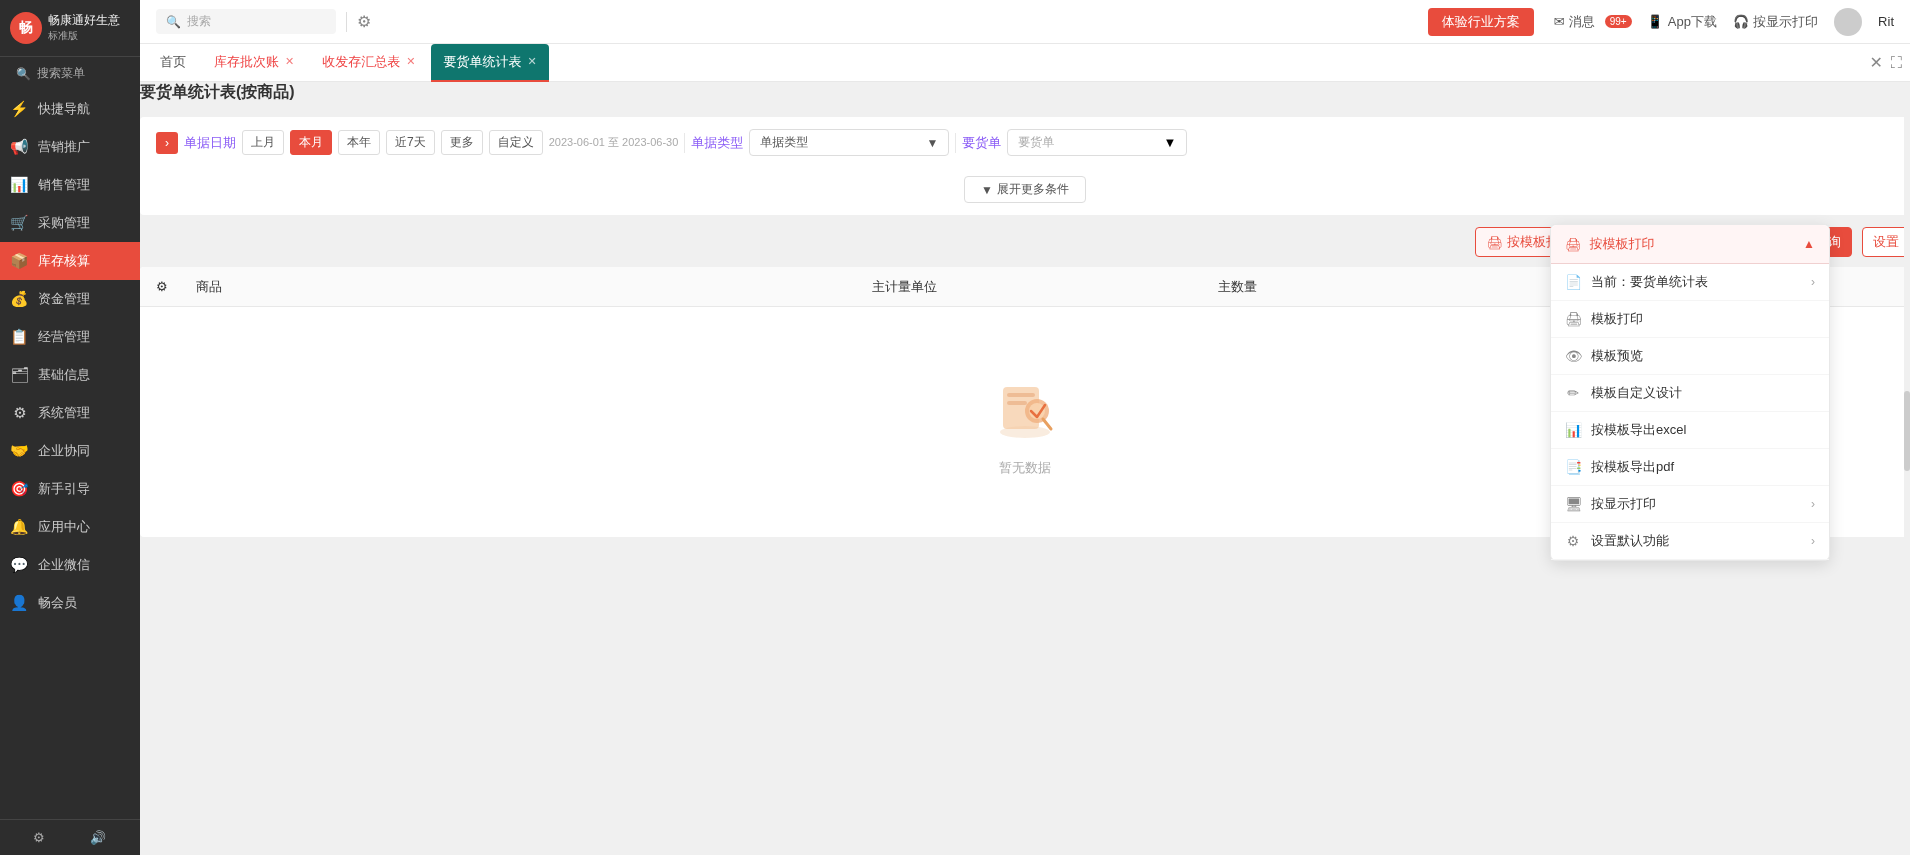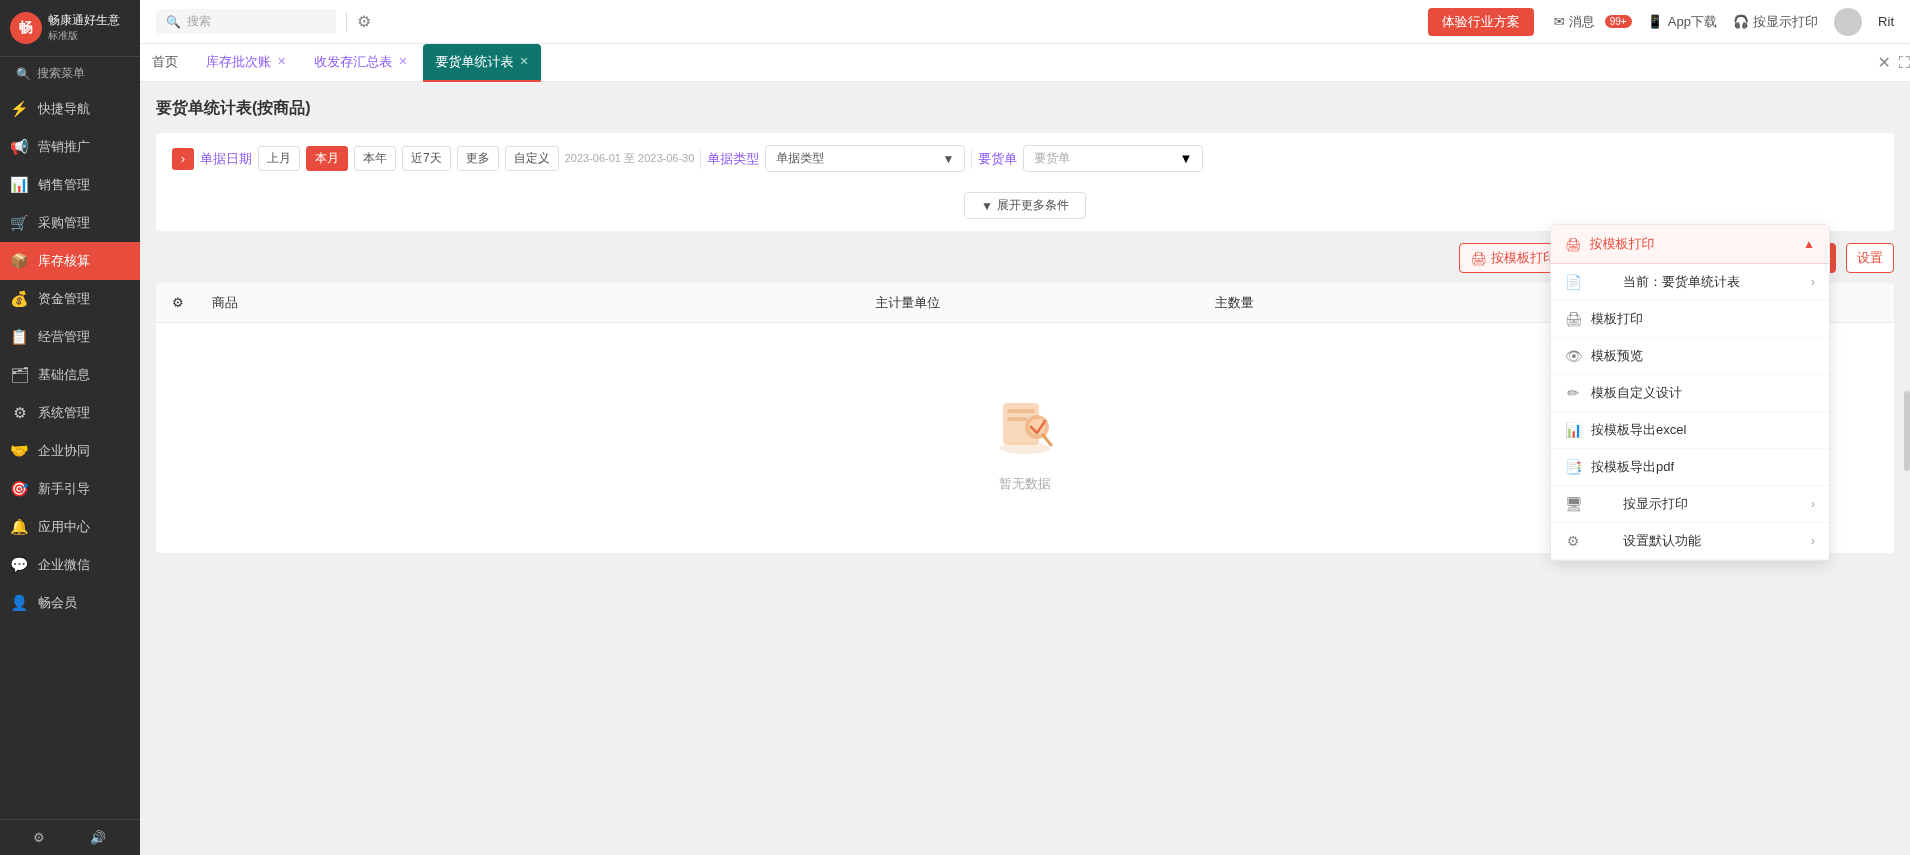--- a/index.html
+++ b/index.html
@@ -136,46 +136,46 @@
       height: 28px;
       background: #ccc;
       border-radius: 50%;
     }
 
     
     .tab-bar {
       background: #fff;
       display: flex;
       align-items: center;
-      padding: 0 0;
+      padding: 0 8px;
       border-bottom: 1px solid #e8e8e8;
       height: 38px;
       flex-shrink: 0;
       gap: 4px;
     }
     .tab-item {
       display: flex;
       align-items: center;
       padding: 6px 12px;
       border-radius: 4px 4px 0 0;
       font-size: 13px;
       cursor: pointer;
-      color: #8b5cf6;
+      color: #ef4444;
       height: 38px;
       border-bottom: 2px solid transparent;
     }
     .tab-item.active { background: #0f766e; color: white; border-bottom: 2px solid #e84c3d; }
     .tab-close { margin-left: 6px; font-size: 11px; opacity: 0.7; }
     .tab-home { color: #555; font-size: 13px; }
 
     
     .content {
       flex: 1;
       overflow: auto;
-      padding: 16px;
+      padding: 0;
       position: relative;
     }
     .page-title {
       font-size: 16px;
       font-weight: bold;
       color: #333;
       margin-bottom: 14px;
     }
 
     
@@ -343,21 +343,21 @@
     .dropdown-sub {
       display: flex;
       align-items: center;
       gap: 10px;
       padding: 9px 14px;
       font-size: 13px;
       color: #333;
       cursor: pointer;
       border-bottom: 1px solid #f5f5f5;
     }
-    .dropdown-sub-label { flex: 1; margin-left: 32px; }
+    .dropdown-sub-label { flex: 1; }
     .dropdown-sub-arrow { color: #aaa; font-size: 12px; }
 
     
     .right-scrollbar {
       position: absolute;
       right: 0;
       top: 0;
       bottom: 0;
       width: 6px;
       background: #f0f0f0;

